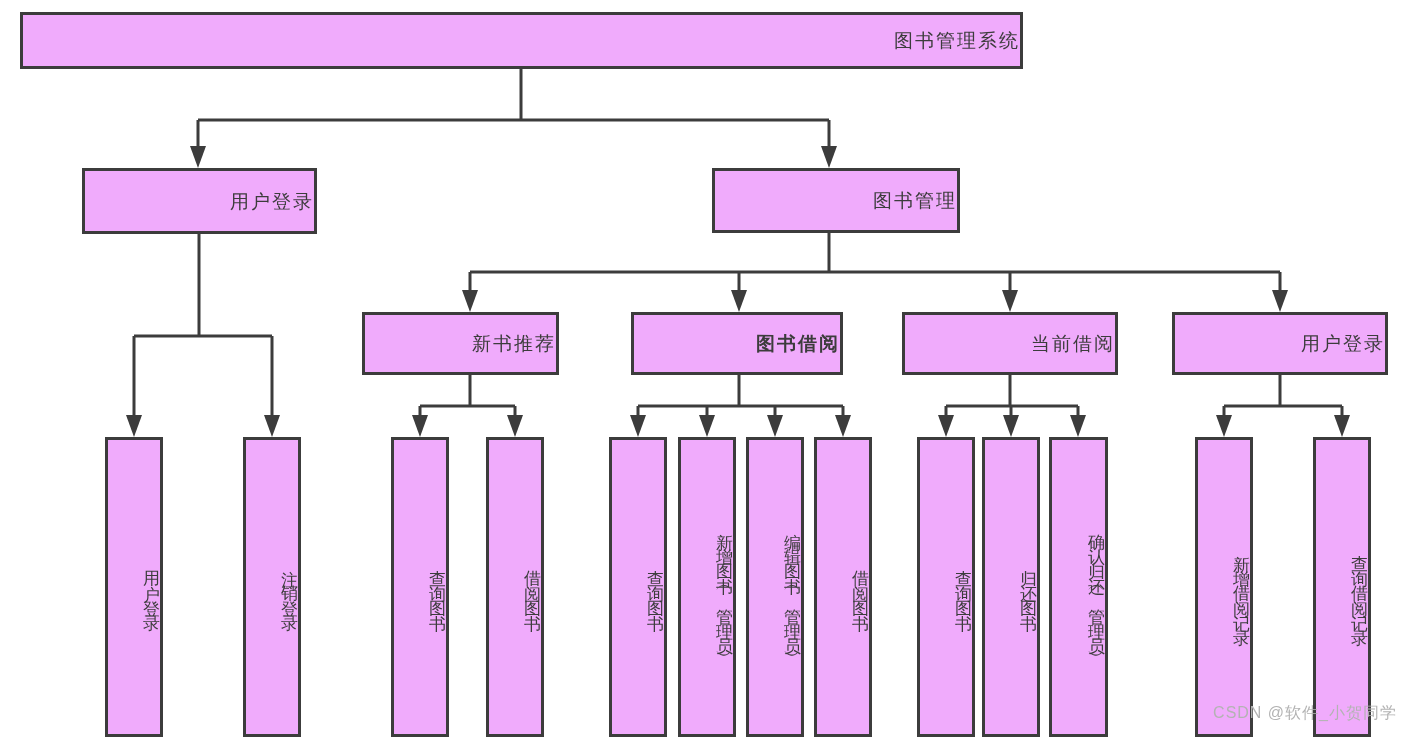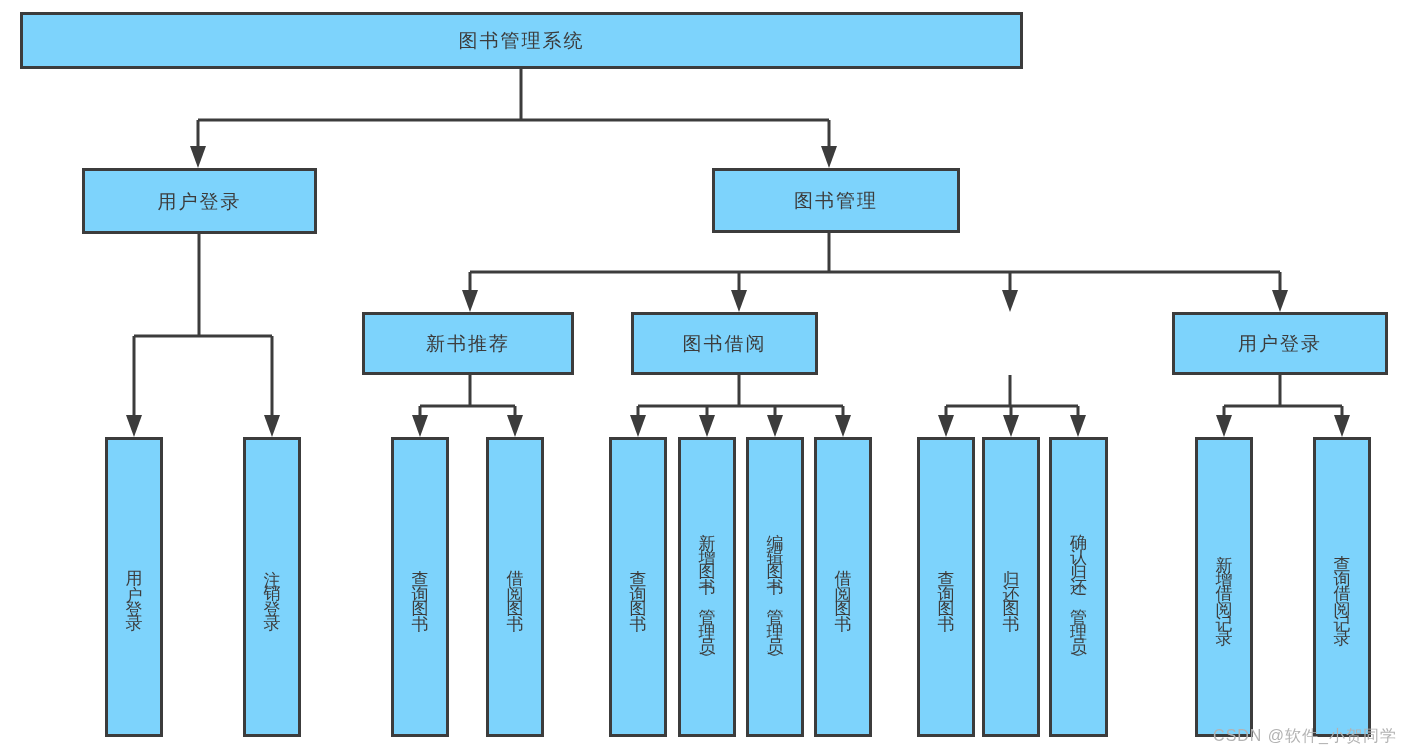--- a/index.html
+++ b/index.html
@@ -19,44 +19,44 @@
     position: absolute;
     left: 0;
     top: 0;
     width: 1405px;
     height: 747px;
   }
   .nodebox {
     position: absolute;
     box-sizing: border-box;
     border: 3px solid #3c3c3c;
-    background: #7dd3fc;
+    background: #f0abfc;
     display: flex;
     align-items: center;
-    justify-content: center;
+    justify-content: flex-end;
     color: #3c3c3c;
   }
   .hbox {
     font-size: 19px;
     letter-spacing: 2px;
     line-height: 1;
   }
   .vbox span {
     writing-mode: vertical-rl;
     text-orientation: mixed;
     font-size: 17px;
     line-height: 1;
     letter-spacing: 15px;
     color: #3c3c3c;
     white-space: nowrap;
   }
   .watermark {
     position: absolute;
     right: 8px;
-    bottom: 0;
+    bottom: 23px;
     font-size: 16px;
     letter-spacing: 1px;
     color: #b3b3b3;
     pointer-events: none;
   }
 </style>
 </head>
 <body>
 
 <div class="stage">
@@ -96,25 +96,28 @@
     <span>图书管理系统</span>
   </div>
 
   <div class="nodebox hbox" style="left:82px; top:168px; width:235px; height:66px;">
     <span>用户登录</span>
   </div>
   <div class="nodebox hbox" style="left:712px; top:168px; width:248px; height:65px;">
     <span>图书管理</span>
   </div>
 
-  <div class="nodebox hbox" style="left:362px; top:312px; width:212px; height:63px;">
+  <div class="nodebox hbox" style="left:362px; top:312px; width:197px; height:63px;">
     <span>新书推荐</span>
   </div>
-  <div class="nodebox hbox" style="left:631px; top:312px; width:187px; height:63px;">
+  <div class="nodebox hbox" style="left:631px; top:312px; width:212px; height:63px;font-weight:bold;">
     <span>图书借阅</span>
+  </div>
+  <div class="nodebox hbox" style="left:902px; top:312px; width:216px; height:63px;">
+    <span>当前借阅</span>
   </div>
   <div class="nodebox hbox" style="left:1172px; top:312px; width:216px; height:63px;">
     <span>用户登录</span>
   </div>
 
   <div class="nodebox vbox" style="left:105px; top:437px; width:58px; height:300px;">
     <span>用户登录</span>
   </div>
   <div class="nodebox vbox" style="left:243px; top:437px; width:58px; height:300px;">
     <span>注销登录</span>

